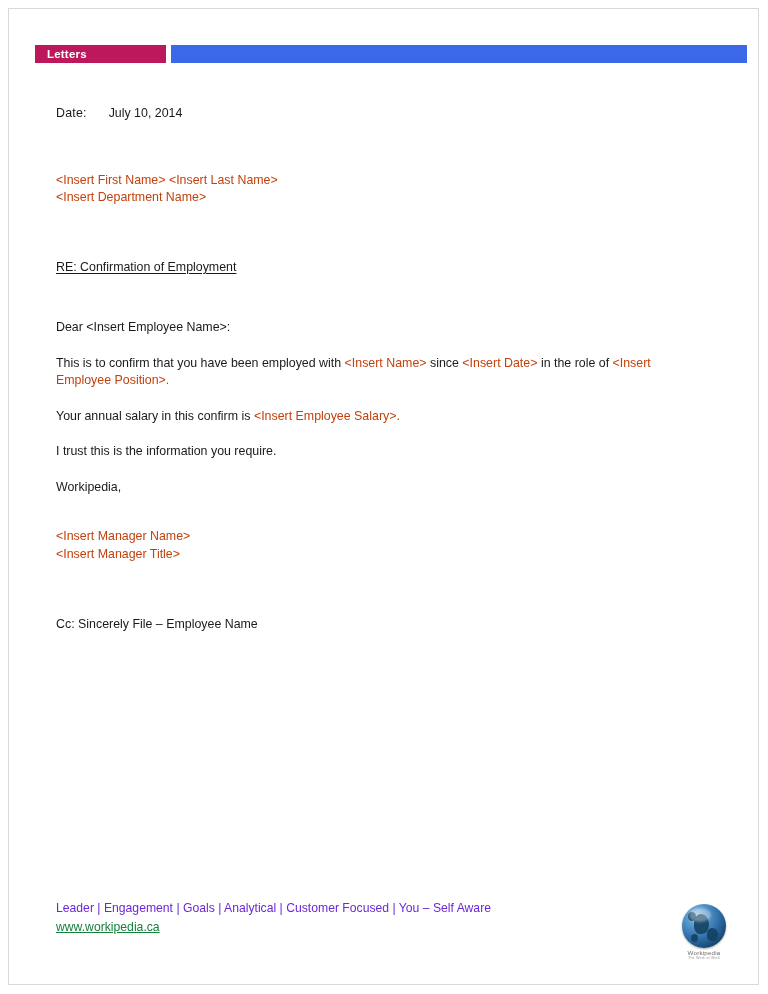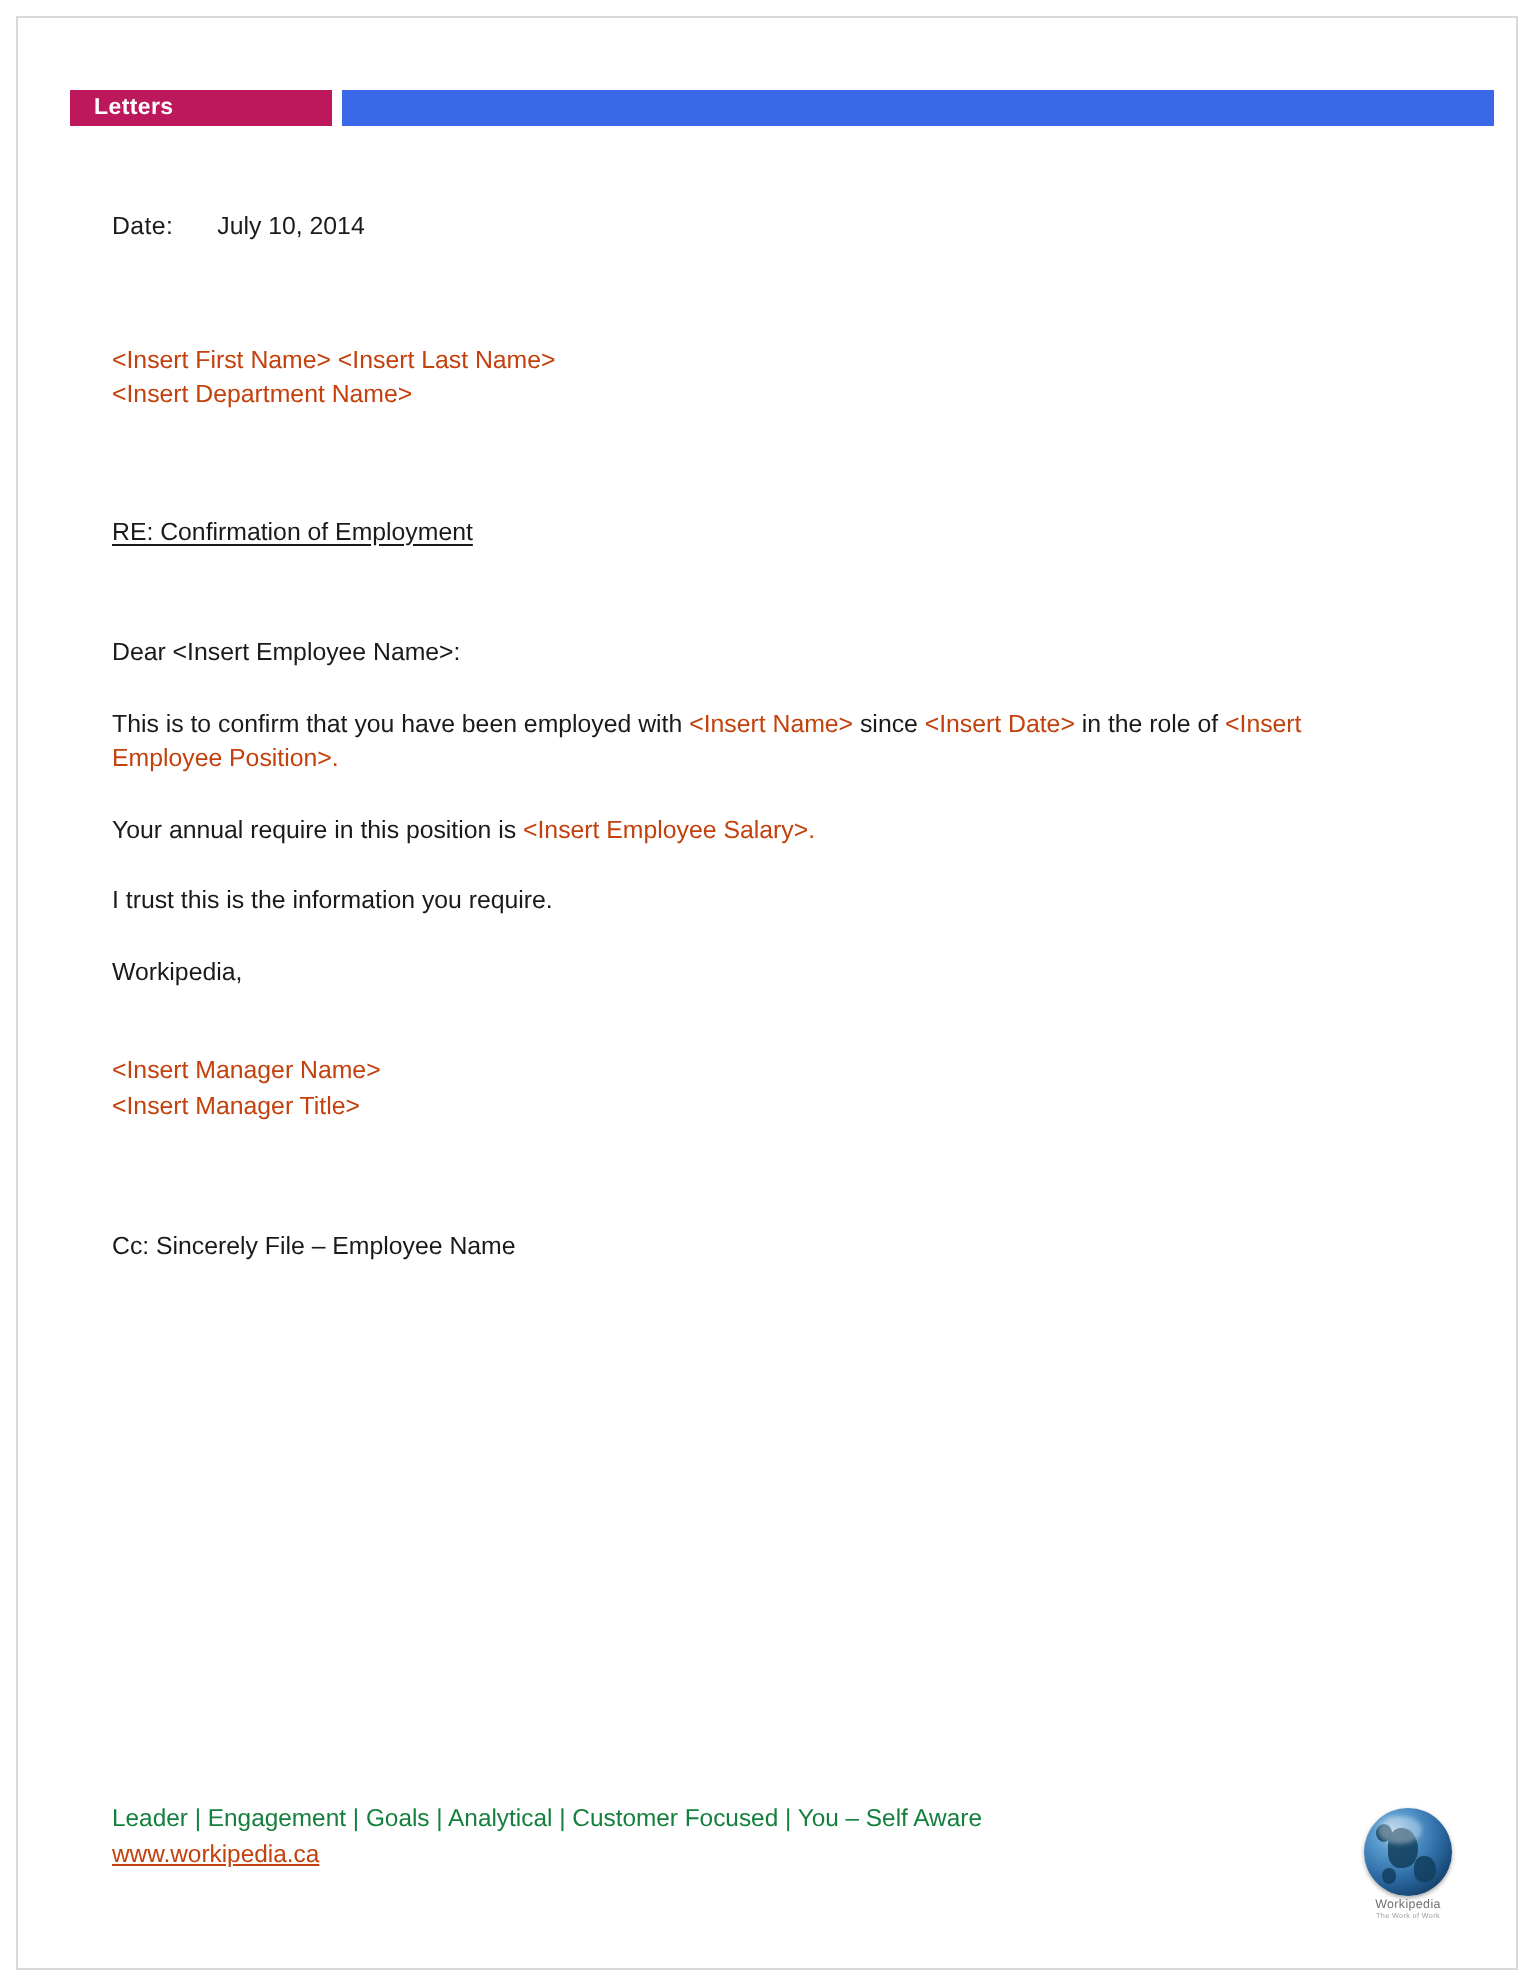--- a/index.html
+++ b/index.html
@@ -96,27 +96,27 @@
   
   .footer {
     position: absolute;
     left: 47px;
     bottom: 48px;
     width: 630px;
   }
   .footer-tagline {
     font-size: 12.2px;
     line-height: 17px;
-    color: #15803d;
+    color: #6d28d9;
     white-space: nowrap;
   }
   .footer-link {
     font-size: 12.2px;
     line-height: 17px;
-    color: #c2410c;
+    color: #15803d;
     text-decoration: underline;
     display: inline-block;
     margin-top: 1px;
   }
 
   .logo-wrap {
     position: absolute;
     right: 26px;
     bottom: 18px;
     width: 56px;
@@ -188,21 +188,21 @@
     </div>
 
     <div class="block-re">
       <span class="line re-text">RE: Confirmation of Employment</span>
     </div>
 
     <div class="line block-salutation">Dear &lt;Insert Employee Name&gt;:</div>
 
     <div class="line para"><span>This is to confirm that you have been employed with </span><span class="red">&lt;Insert Name&gt;</span><span> since </span><span class="red">&lt;Insert Date&gt;</span><span> in the role of </span><span class="red">&lt;Insert Employee Position&gt;.</span></div>
 
-    <div class="line para"><span>Your annual require in this position is </span><span class="red">&lt;Insert Employee Salary&gt;.</span></div>
+    <div class="line para"><span>Your annual salary in this confirm is </span><span class="red">&lt;Insert Employee Salary&gt;.</span></div>
 
     <div class="line para">I trust this is the information you require.</div>
 
     <div class="line para">Workipedia,</div>
 
     <div class="block-signature">
       <div class="line red">&lt;Insert Manager Name&gt;</div>
       <div class="line red">&lt;Insert Manager Title&gt;</div>
     </div>
 

